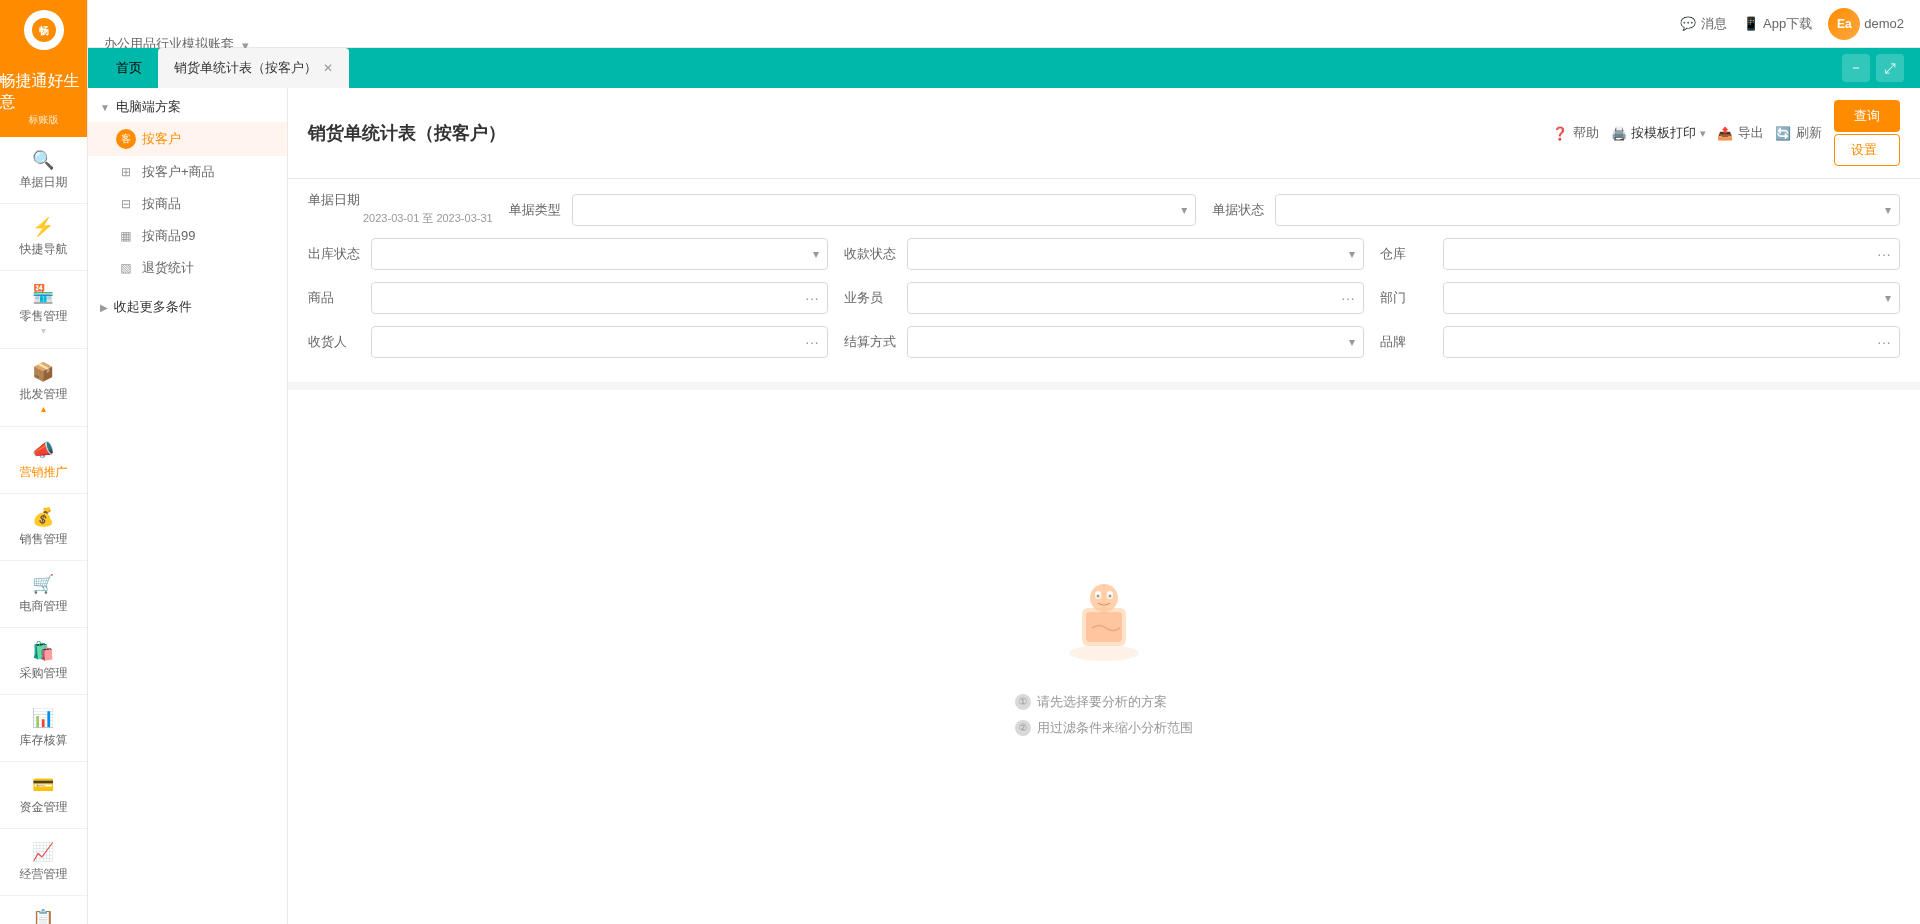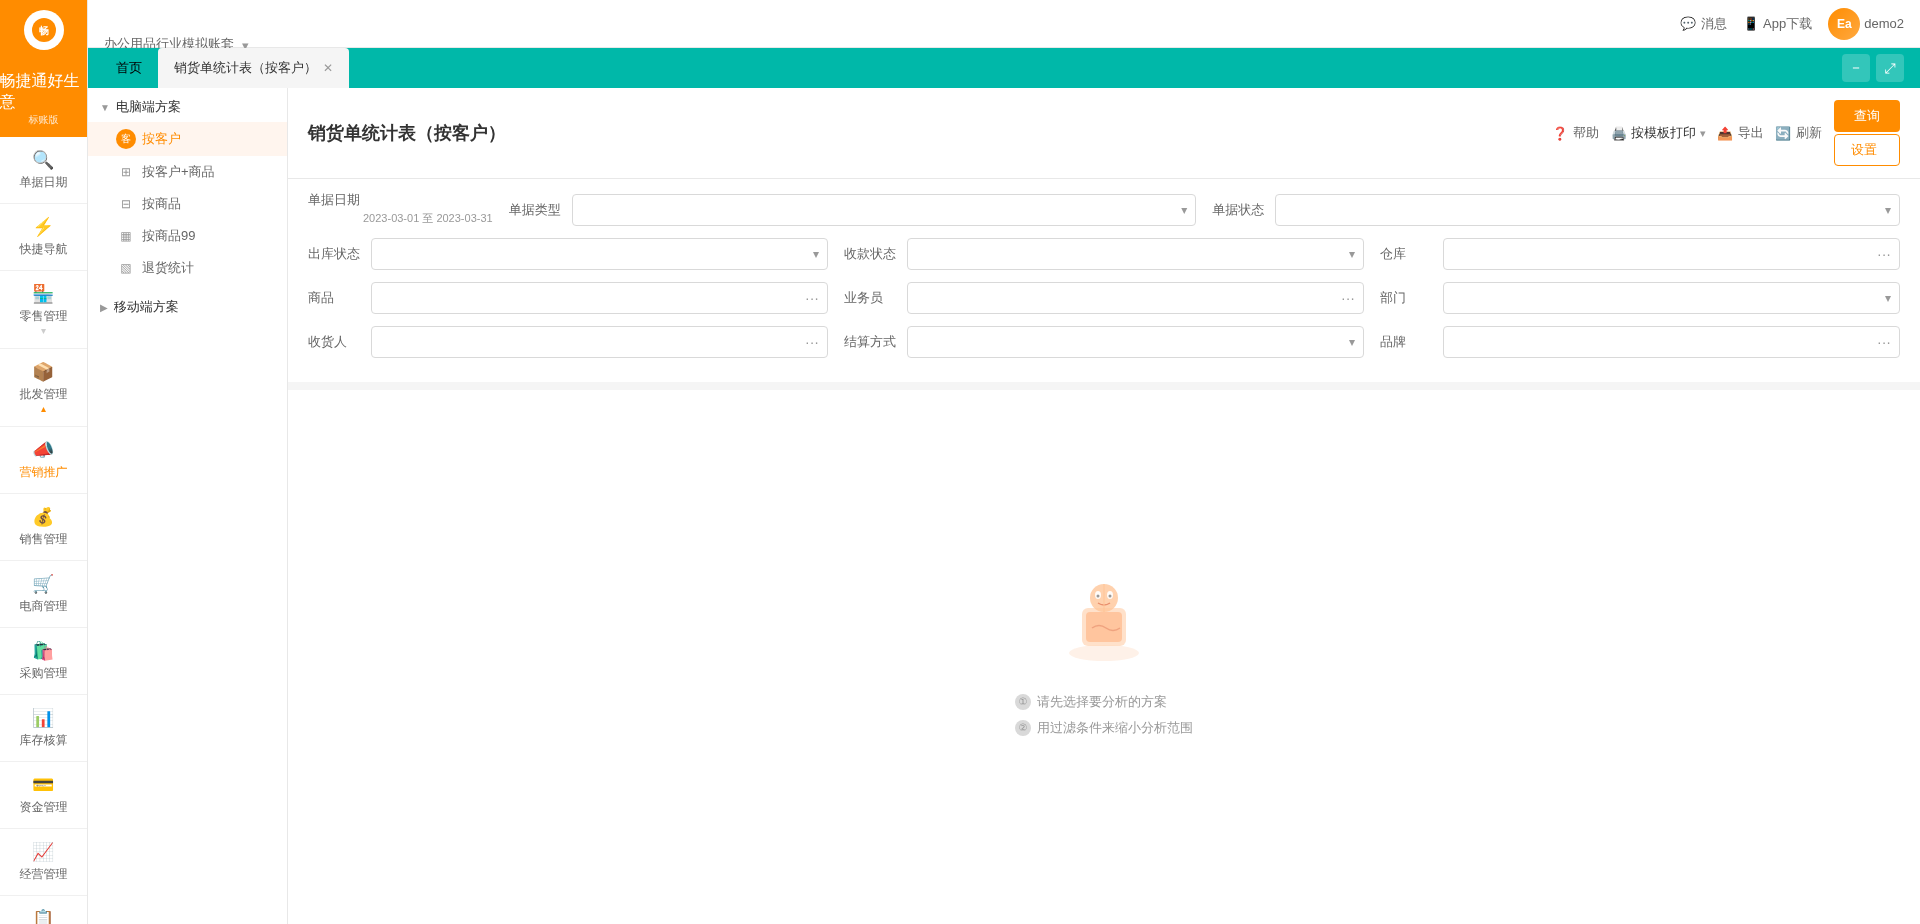--- a/index.html
+++ b/index.html
@@ -365,21 +365,21 @@
         </div>
         <div class="tree-item">
           <span style="width:20px;text-align:center;font-size:12px;color:#999;">▧</span>
           <span>退货统计</span>
         </div>
       </div>
 
       <div class="tree-group">
         <div class="tree-group-header">
           <span class="tree-chevron">▶</span>
-          <span>移动端方案</span>
+          <span>收起更多条件</span>
         </div>
       </div>
     </div>
 
     <div class="right-panel">
 
       <div class="page-header">
         <div class="page-title-row">
           <span class="page-title">销货单统计表（按客户）</span>
           <div class="page-actions">

